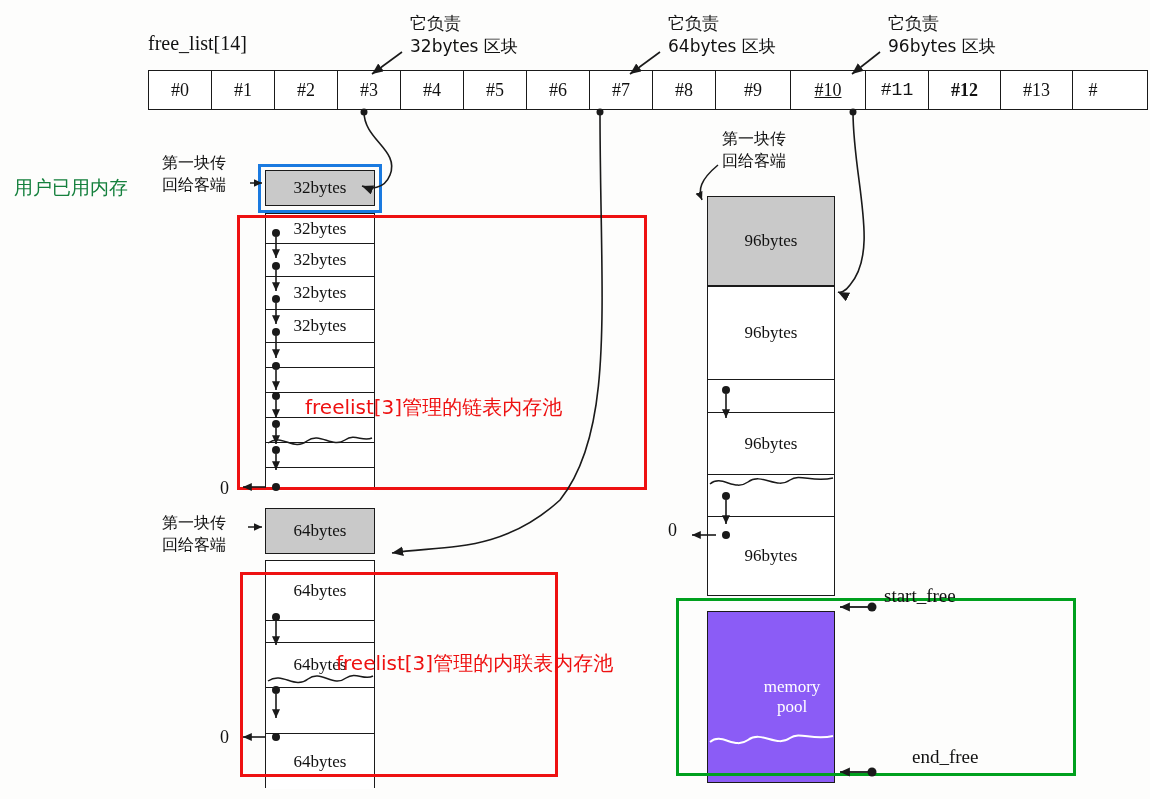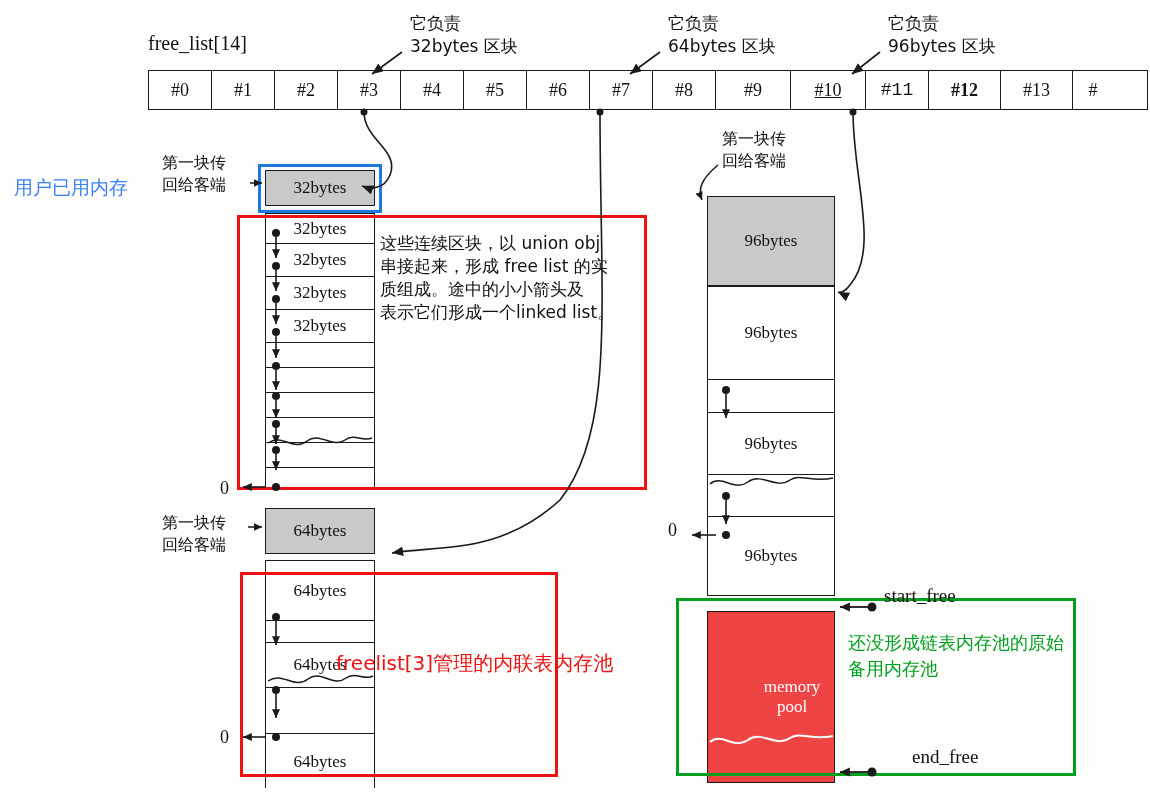--- a/index.html
+++ b/index.html
@@ -77,21 +77,21 @@
     box-sizing: border-box;
     display: flex;
     align-items: center;
     justify-content: center;
     font-family: "Liberation Serif", serif;
     font-size: 17px;
     color: #111;
     background: #fff;
   }
   .blk.shade { background: #c9c9c9; }
-  .blk.dark  { background: #ef4444; color: #fff; padding-left: 42px; }
+  .blk.dark  { background: #8b5cf6; color: #fff; padding-left: 42px; }
   .blk.last  { border-bottom: none; }
 
   
   .rect-red   { border: 3px solid #ee1111; box-sizing: border-box; background: transparent; }
   .rect-green { border: 3px solid #00a01e; box-sizing: border-box; background: transparent; }
   .rect-blue  { border: 3px solid #1a7ae0; box-sizing: border-box; background: transparent; }
 
   .red-text {
     color: #ee1111;
     font-family: "DejaVu Sans", sans-serif;
@@ -99,21 +99,21 @@
     white-space: nowrap;
   }
   .green-text {
     color: #00a01e;
     font-family: "DejaVu Sans", sans-serif;
     font-size: 18px;
     line-height: 1.45;
     white-space: pre-line;
   }
   .blue-text {
-    color: #3b82f6;
+    color: #15803d;
     font-family: "DejaVu Sans", sans-serif;
     font-size: 19px;
     white-space: nowrap;
   }
   .mono-label {
     font-family: "Liberation Serif", serif;
     font-size: 19px;
     color: #111;
     white-space: nowrap;
   }
@@ -177,26 +177,23 @@
     <div class="blk" style="height:33px;">32bytes</div>
     <div class="blk" style="height:33px;">32bytes</div>
     <div class="blk" style="height:25px;"></div>
     <div class="blk" style="height:25px;"></div>
     <div class="blk" style="height:25px;"></div>
     <div class="blk" style="height:25px;"></div>
     <div class="blk" style="height:25px;"></div>
     <div class="blk last" style="height:23px;"></div>
   </div>
 
-  <div class="abs cn" style="left:380px; top:232px; width:270px;">这些连续区块，以 union obj
-串接起来，形成 free list 的实
-质组成。途中的小小箭头及
-表示它们形成一个linked list。</div>
 
   <div class="abs rect-red" style="left:237px; top:215px; width:410px; height:275px;"></div>
+  <div class="abs red-text" style="left:305px; top:394px;">freelist[3]管理的链表内存池</div>
 
   <div class="abs serif-num" style="left:220px; top:478px;">0</div>
 
   <div class="abs cn-small" style="left:162px; top:512px;">第一块传
 回给客端</div>
   <div class="abs blk shade" style="left:265px; top:508px; width:110px; height:46px; border:1.5px solid #1a1a1a;">64bytes</div>
 
   <div class="abs block-col" style="left:265px; top:560px; width:110px; height:228px;">
     <div class="blk" style="height:60px;">64bytes</div>
     <div class="blk" style="height:22px;"></div>
@@ -224,22 +221,20 @@
   </div>
 
   <div class="abs serif-num" style="left:668px; top:520px;">0</div>
 
   <div class="abs blk dark" style="left:707px; top:611px; width:128px; height:172px; border:1.5px solid #1a1a1a;">
     <div class="pool-word">memory
 pool</div>
   </div>
 
   <div class="abs rect-green" style="left:676px; top:598px; width:400px; height:178px;"></div>
-  <div class="abs green-text" style="left:848px; top:630px; width:225px;">还没形成链表内存池的原始
-备用内存池</div>
 
   <div class="abs mono-label" style="left:884px; top:585px;">start_free</div>
   <div class="abs mono-label" style="left:912px; top:746px;">end_free</div>
 
   <svg class="overlay" viewBox="0 0 1150 799">
     <defs>
       <marker id="ah" markerWidth="9" markerHeight="9" refX="7" refY="3" orient="auto">
         <path d="M0,0 L7,3 L0,6 z" fill="#1a1a1a"></path>
       </marker>
       <marker id="ahs" markerWidth="7" markerHeight="7" refX="5.5" refY="2.5" orient="auto">

